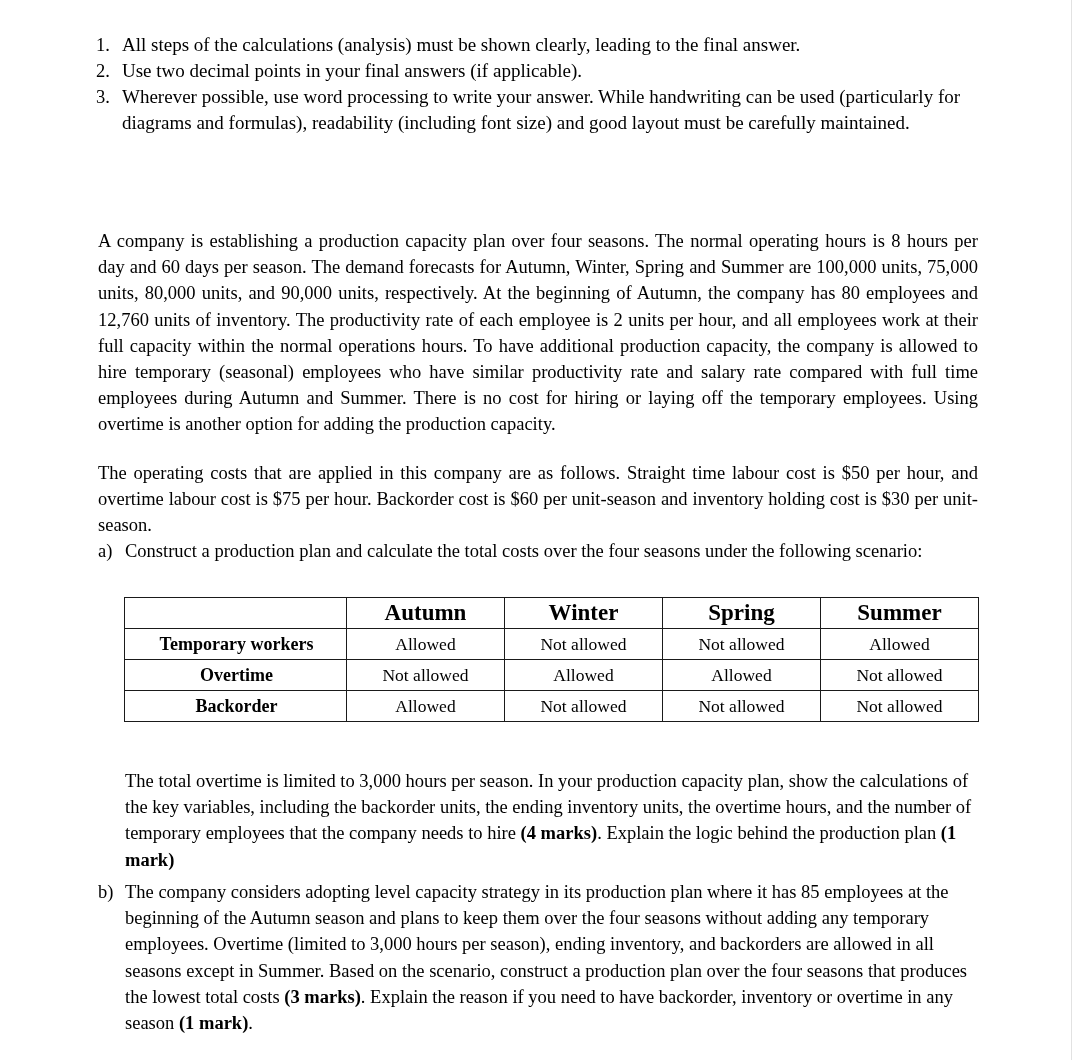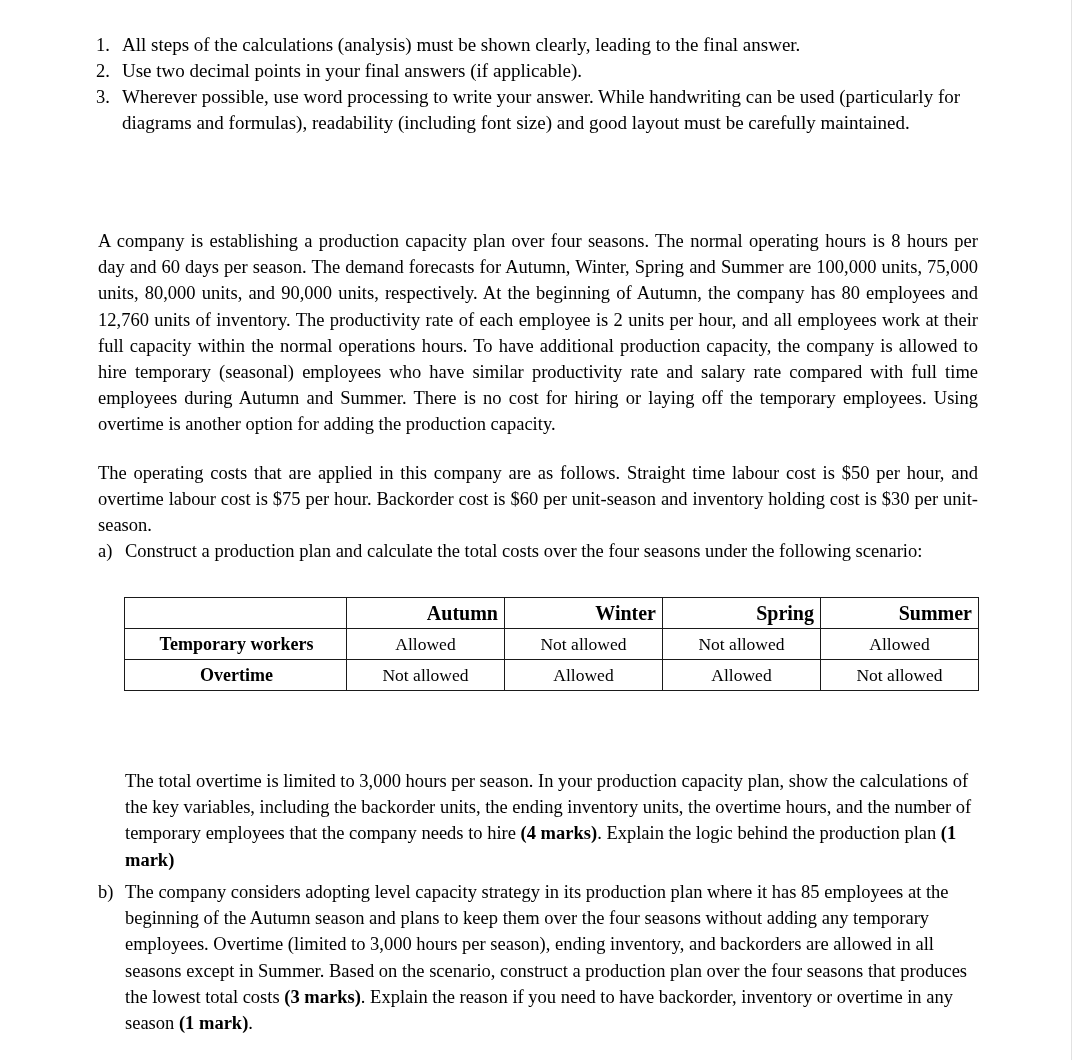--- a/index.html
+++ b/index.html
@@ -140,23 +140,23 @@
     vertical-align: middle;
     font-weight: normal;
   }
   table.scenario col.c0 { width: 222px; }
   table.scenario col.c1 { width: 158px; }
   table.scenario col.c2 { width: 158px; }
   table.scenario col.c3 { width: 158px; }
   table.scenario col.c4 { width: 158px; }
 
   table.scenario th.colhead {
-    text-align: right;
+    text-align: center;
     font-weight: bold;
-    font-size: 20px;
+    font-size: 23px;
   }
   table.scenario th.corner {
     border-right: 1px solid #1a1a1a;
   }
   table.scenario td.rowhead {
     text-align: center;
     font-weight: bold;
     font-size: 18px;
     padding-left: 8px;
   }
@@ -224,20 +224,27 @@
           <td class="val">Not allowed</td>
           <td class="val">Allowed</td>
         </tr>
         <tr>
           <td class="rowhead">Overtime</td>
           <td class="val">Not allowed</td>
           <td class="val">Allowed</td>
           <td class="val">Allowed</td>
           <td class="val">Not allowed</td>
         </tr>
+        <tr>
+          <td class="rowhead">Backorder</td>
+          <td class="val">Allowed</td>
+          <td class="val">Not allowed</td>
+          <td class="val">Not allowed</td>
+          <td class="val">Not allowed</td>
+        </tr>
       </tbody>
     </table>
   </div>
 
   <div class="para-overtime"><span>The total overtime is limited to 3,000 hours per season. In your production capacity plan, show the calculations of the key variables, including the backorder units, the ending inventory units, the overtime hours, and the number of temporary employees that the company needs to hire </span><b>(4 marks)</b><span>. Explain the logic behind the production plan </span><b>(1 mark)</b></div>
 
   <div class="lettered item-b">
     <span class="letter-marker">b)</span>
     <span class="letter-body"><span>The company considers adopting level capacity strategy in its production plan where it has 85 employees at the beginning of the Autumn season and plans to keep them over the four seasons without adding any temporary employees. Overtime (limited to 3,000 hours per season), ending inventory, and backorders are allowed in all seasons except in Summer. Based on the scenario, construct a production plan over the four seasons that produces the lowest total costs </span><b>(3 marks)</b><span>. Explain the reason if you need to have backorder, inventory or overtime in any season </span><b>(1 mark)</b><span>.</span></span>
   </div>

